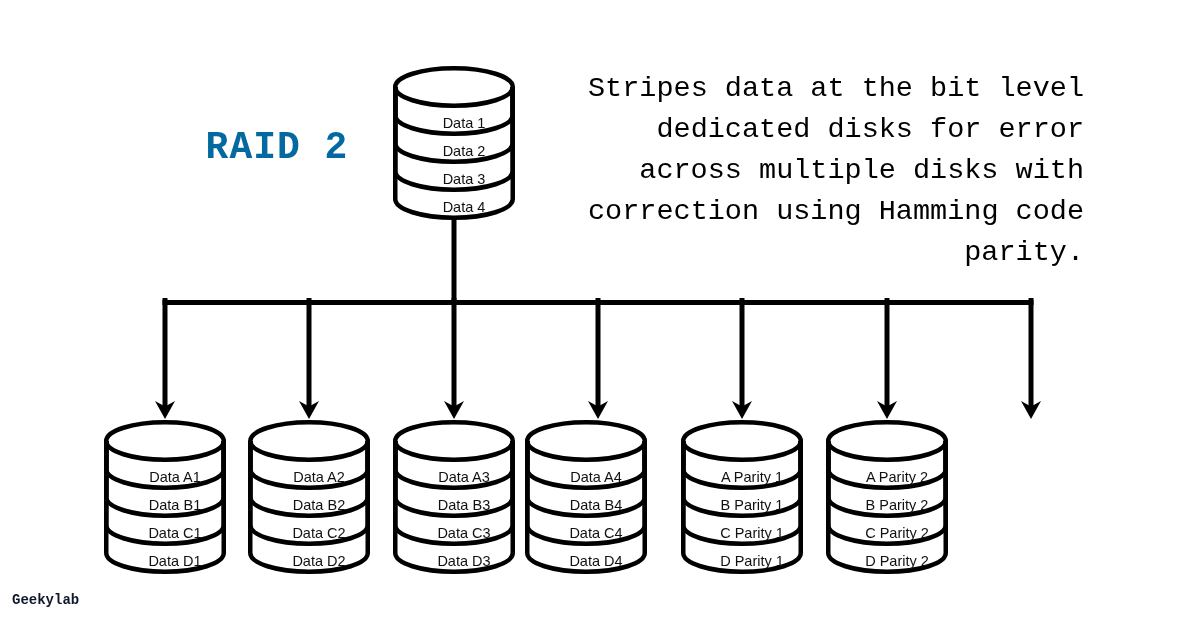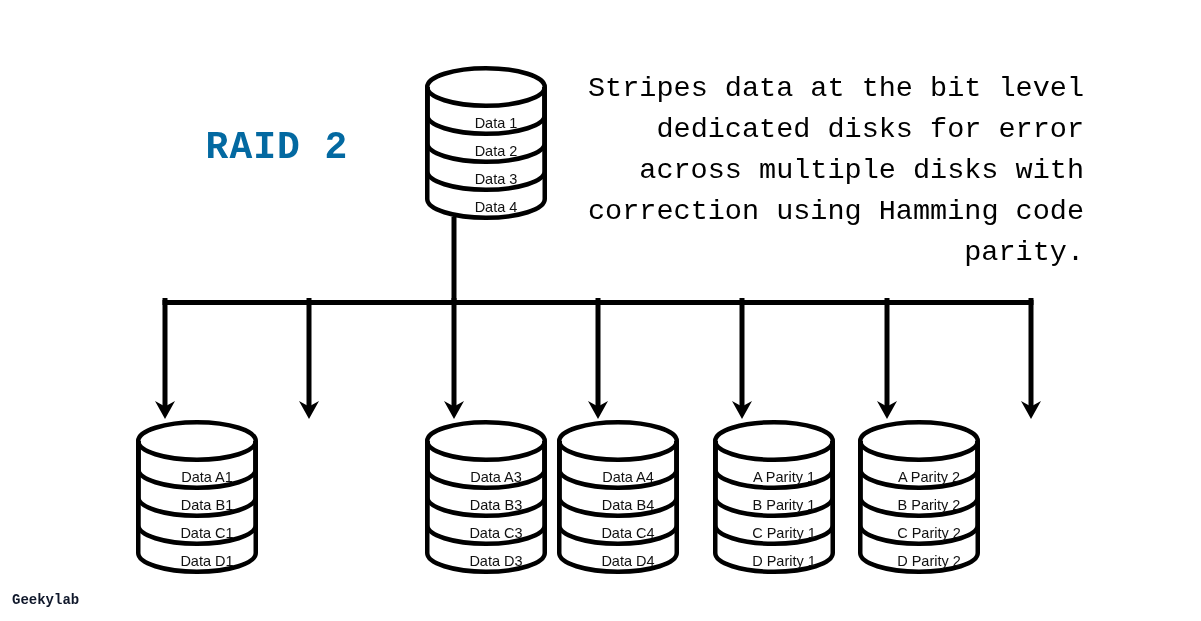--- a/index.html
+++ b/index.html
@@ -19,21 +19,21 @@
     text-align:right;
     font-family:"Liberation Mono","DejaVu Sans Mono",monospace;
     font-size:28.5px; line-height:41px; color:#000;
   }
   .watermark {
     position:absolute; left:12px; top:592px;
     font-family:"Liberation Mono","DejaVu Sans Mono",monospace;
     font-weight:bold; font-size:14px; color:#0f172a;
   }
   .connectors { position:absolute; left:0; top:0; }
-  .disk { position:absolute; width:142px; height:155px;margin-left:32px; }
+  .disk { position:absolute; width:142px; height:155px; }
   .disk svg { position:absolute; left:0; top:0; display:block; }
   .dlabel {
     position:absolute; left:3px; right:3px; height:18px; line-height:17px;
     text-align:center; font-size:14.5px; color:#111; white-space:nowrap;
   }
   .lb1 { top:49px; } .lb2 { top:77px; } .lb3 { top:105px; } .lb4 { top:133px; }
   .cyl ellipse, .cyl path { stroke:#000; stroke-width:4.5; fill:none; }
   .connectors line { stroke:#000; }
   .connectors .arrowhead { fill:#000; stroke:none; }
 </style>
@@ -107,20 +107,33 @@
       <path d="M2.25 21 V77 A58.75 18.75 0 0 0 119.75 77 V21"></path>
       <path d="M2.25 21 V105 A58.75 18.75 0 0 0 119.75 105 V21"></path>
       <path d="M2.25 21 V133 A58.75 18.75 0 0 0 119.75 133 V21"></path>
     </svg>
     <div class="dlabel lb1">Data A1</div>
     <div class="dlabel lb2">Data B1</div>
     <div class="dlabel lb3">Data C1</div>
     <div class="dlabel lb4">Data D1</div>
   </div>
 
+  <div class="disk" style="left:248px;top:420px">
+    <svg class="cyl" width="122" height="155" viewBox="0 0 122 155">
+      <ellipse cx="61" cy="21" rx="58.75" ry="18.75"></ellipse>
+      <path d="M2.25 21 V49 A58.75 18.75 0 0 0 119.75 49 V21"></path>
+      <path d="M2.25 21 V77 A58.75 18.75 0 0 0 119.75 77 V21"></path>
+      <path d="M2.25 21 V105 A58.75 18.75 0 0 0 119.75 105 V21"></path>
+      <path d="M2.25 21 V133 A58.75 18.75 0 0 0 119.75 133 V21"></path>
+    </svg>
+    <div class="dlabel lb1">Data A2</div>
+    <div class="dlabel lb2">Data B2</div>
+    <div class="dlabel lb3">Data C2</div>
+    <div class="dlabel lb4">Data D2</div>
+  </div>
 
   <div class="disk" style="left:393px;top:420px">
     <svg class="cyl" width="122" height="155" viewBox="0 0 122 155">
       <ellipse cx="61" cy="21" rx="58.75" ry="18.75"></ellipse>
       <path d="M2.25 21 V49 A58.75 18.75 0 0 0 119.75 49 V21"></path>
       <path d="M2.25 21 V77 A58.75 18.75 0 0 0 119.75 77 V21"></path>
       <path d="M2.25 21 V105 A58.75 18.75 0 0 0 119.75 105 V21"></path>
       <path d="M2.25 21 V133 A58.75 18.75 0 0 0 119.75 133 V21"></path>
     </svg>
     <div class="dlabel lb1">Data A3</div>

